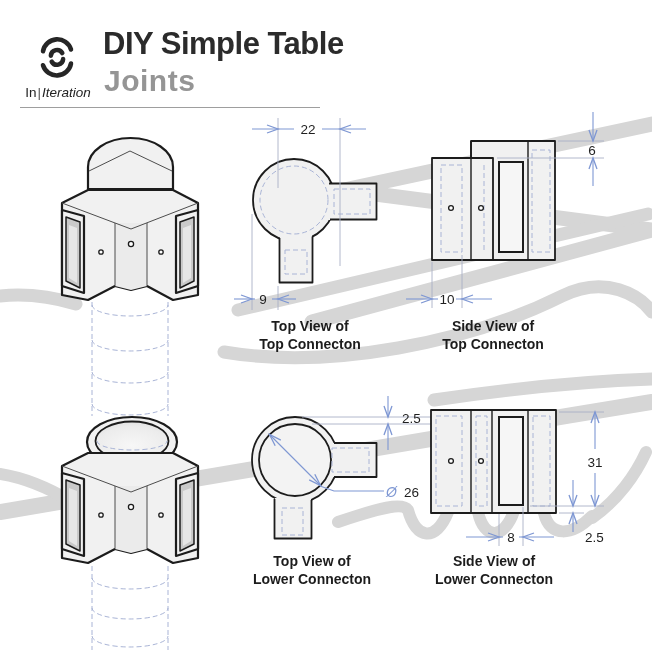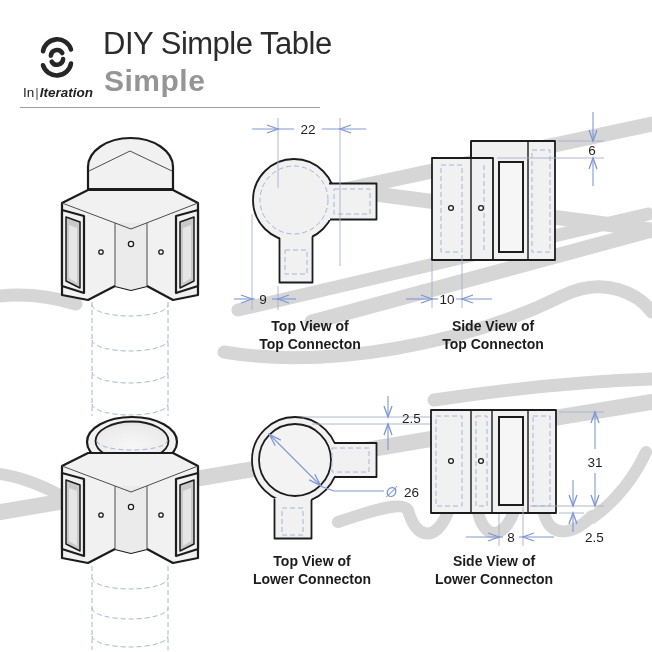--- a/index.html
+++ b/index.html
@@ -6,29 +6,29 @@
     --ink:#1c1c1c; --part-fill:#f1f1f1; --slot-fill:#f6f6f6;
     --socket-dark:#c9c9c9; --socket-mid:#e6e6e6;
     --hidden-line:#a9b4d6; --ext-line:#a9b0c6; --dim-line:#7e97d3;
     --dim-text:#1f1f1f; --label:#1c1c1c; --subtitle:#959595;
     --scribble:#d6d6d6; --rule:#9e9e9e; --title:#2b2b2b; --bg:#ffffff;
   }
   html,body{margin:0;padding:0;background:#fff;}
   #stage{position:relative;width:652px;height:652px;background:var(--bg);
          font-family:"Liberation Sans",sans-serif;overflow:hidden;}
   #drawing{position:absolute;left:0;top:0;}
-  .hdr-title{position:absolute;left:103px;top:26px;font-size:31px;font-weight:normal;
+  .hdr-title{position:absolute;left:103px;top:26px;font-size:31px;font-weight:bold;
              color:var(--title);letter-spacing:-0.5px;white-space:nowrap;}
   .hdr-sub{position:absolute;left:104px;top:64px;font-size:30px;font-weight:bold;
            color:var(--subtitle);letter-spacing:0.5px;white-space:nowrap;}
   .hdr-rule{position:absolute;left:20px;top:107px;width:300px;height:1px;background:var(--rule);}
   .brand{position:absolute;left:10px;top:85px;width:96px;text-align:center;font-size:13.5px;color:#222;}
   .brand .b1{font-weight:normal;}
   .brand .sep{font-weight:300;color:#555;padding:0 1px;}
-  .brand .b2{font-style:italic;font-weight:bold;margin-top:20px;}
+  .brand .b2{font-style:italic;font-weight:normal;margin-top:20px;}
   .logo-svg{position:absolute;left:22px;top:22px;}
   .swirl{stroke:#262626;fill:none;stroke-width:5.2;stroke-linecap:round;}
 
   .scrib{stroke:var(--scribble);fill:none;stroke-linecap:round;stroke-linejoin:round;}
   .part{fill:var(--part-fill);stroke:var(--ink);stroke-width:1.8;stroke-linejoin:round;}
   .part-thick{stroke-width:2.2;}
   .fillonly{fill:var(--part-fill);stroke:none;}
   .edge{stroke:var(--ink);stroke-width:1.8;fill:none;stroke-linejoin:round;}
   .edge-thin{stroke:var(--ink);stroke-width:1.4;fill:none;}
   .ridge{stroke:#4d4d4d;stroke-width:1;fill:none;}
@@ -258,16 +258,16 @@
   <svg class="logo-svg" width="70" height="62" viewBox="0 0 80 62">
     <path class="swirl" d="M 56,27 A 16.5 16.5 0 0 0 24,29"></path>
     <path class="swirl" d="M 24,45 A 16.5 16.5 0 0 0 56,43"></path>
     <path class="swirl" d="M 46,31 A 7 7 0 0 0 33,34"></path>
     <path class="swirl" d="M 34,41 A 7 7 0 0 0 47,38"></path>
   </svg>
   <div class="brand">
     <span class="b1">In</span><span class="sep">|</span><span class="b2">Iteration</span>
   </div>
   <div class="hdr-title">DIY Simple Table</div>
-  <div class="hdr-sub">Simple</div>
+  <div class="hdr-sub">Joints</div>
   <div class="hdr-rule"></div>
 
 </div>
 
 </body></html>

